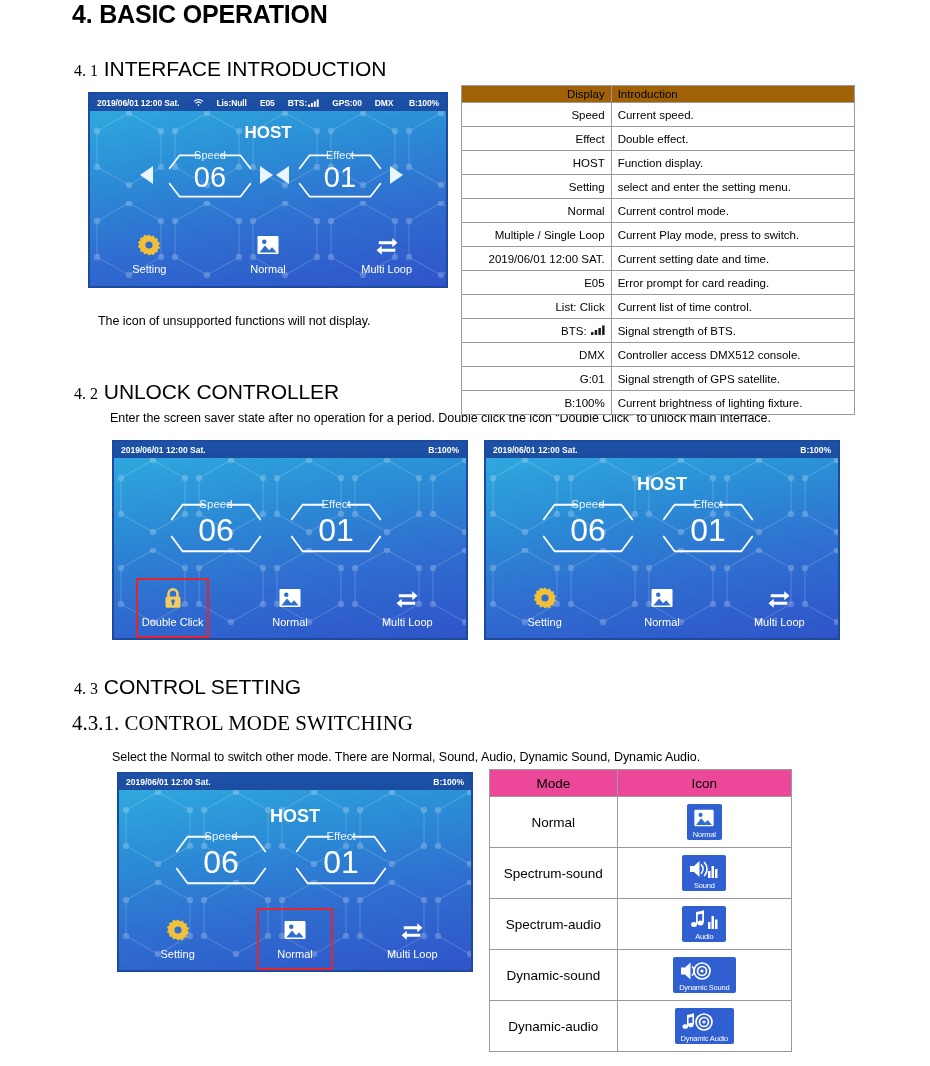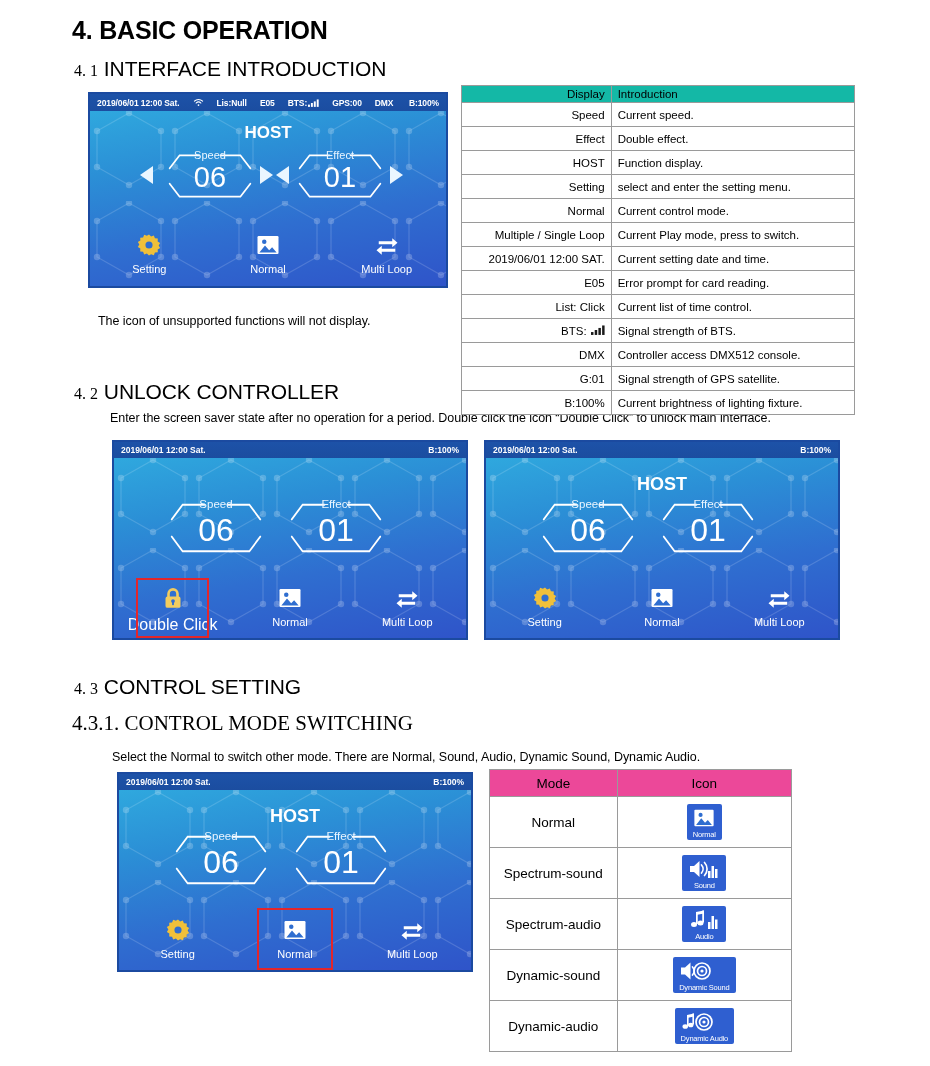--- a/index.html
+++ b/index.html
@@ -42,21 +42,21 @@
   .tri.l{border-top:9px solid transparent;border-bottom:9px solid transparent;border-right:13px solid #eaf6ff;}
   .tri.r{border-top:9px solid transparent;border-bottom:9px solid transparent;border-left:13px solid #eaf6ff;}
   .btm{position:absolute;left:0;right:0;display:flex;}
   .bitem{flex:1;text-align:center;position:relative;}
   .bitem .lbl{color:#fff;font-weight:normal;margin-top:2px;}
   .redbox{position:absolute;border:2px solid #e3262b;box-sizing:border-box;}
 
   
   .dtable{position:absolute;border-collapse:collapse;background:#fff;}
   .dtable td,.dtable th{border:1px solid #9a9a9a;font-weight:normal;}
-  .dtable .hdr td{background:#14b8a6;}
+  .dtable .hdr td{background:#a16207;}
   .tcol-l{text-align:right;padding:2px 6px 2px 4px;}
   .tcol-r{text-align:left;padding:2px 6px;}
 
   
   .mtable{position:absolute;border-collapse:collapse;background:#fff;}
   .mtable td{border:1px solid #9a9a9a;text-align:center;padding:0;}
   .mtable .hdr td{background:#ec4899;height:26px;font-size:13.5px;}
   .mtable .mname{font-size:13.5px;}
   .tile{
     display:inline-block;background:#2f5fd0;border-radius:2px;
@@ -179,21 +179,21 @@
         <path d="M3 26 L22 4 L60 4"></path>
         <path d="M157 26 L138 4 L100 4"></path>
         <path d="M3 52 L22 74 L138 74 L157 52"></path>
       </g>
     </symbol>
   </defs>
 </svg>
 
 <div class="page">
 
-  <div class="h1" style="left:72px;top:16px;">4. BASIC OPERATION</div>
+  <div class="h1" style="left:72px;top:0;">4. BASIC OPERATION</div>
 
   <div class="h2" style="left:74px;top:57px;">
     <span class="num">4. 1</span>
     <span class="txt">INTERFACE INTRODUCTION</span>
   </div>
 
   <div class="para" style="left:98px;top:314px;">The icon of unsupported functions will not display.</div>
 
   <div class="h2" style="left:74px;top:380px;">
     <span class="num">4. 2</span>
@@ -378,21 +378,21 @@
         <div class="cap" style="top:-4px;font-size:11.5px;">Effect</div>
         <div class="val" style="top:10px;font-size:32px;">01</div>
       </div>
 
       <div class="btm" style="top:128px;">
         <div class="bitem">
           <div class="redbox" style="left:22px;top:-8px;width:73px;height:60px;"></div>
           <svg width="24" height="24">
               <use href="#ic-lock"></use>
             </svg>
-          <div class="lbl" style="font-size:16px;">Double Click</div>
+          <div class="lbl" style="font-size:11px;">Double Click</div>
         </div>
         <div class="bitem">
           <svg width="24" height="24">
               <use href="#ic-pic"></use>
             </svg>
           <div class="lbl" style="font-size:11px;">Normal</div>
         </div>
         <div class="bitem">
           <svg width="26" height="24">
               <use href="#ic-loop"></use>

